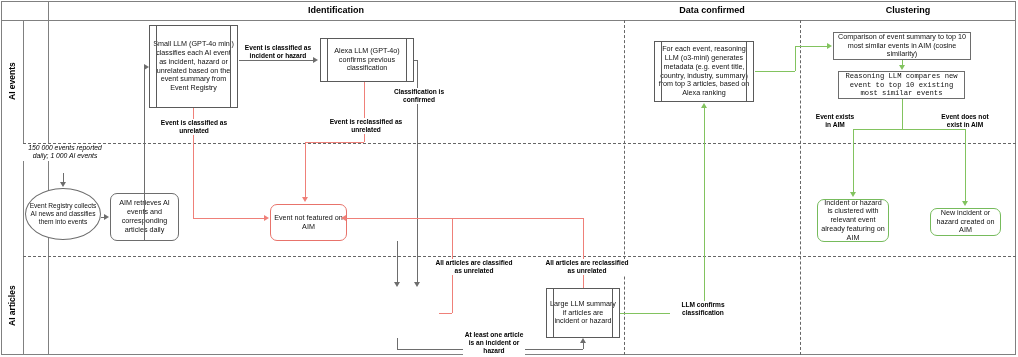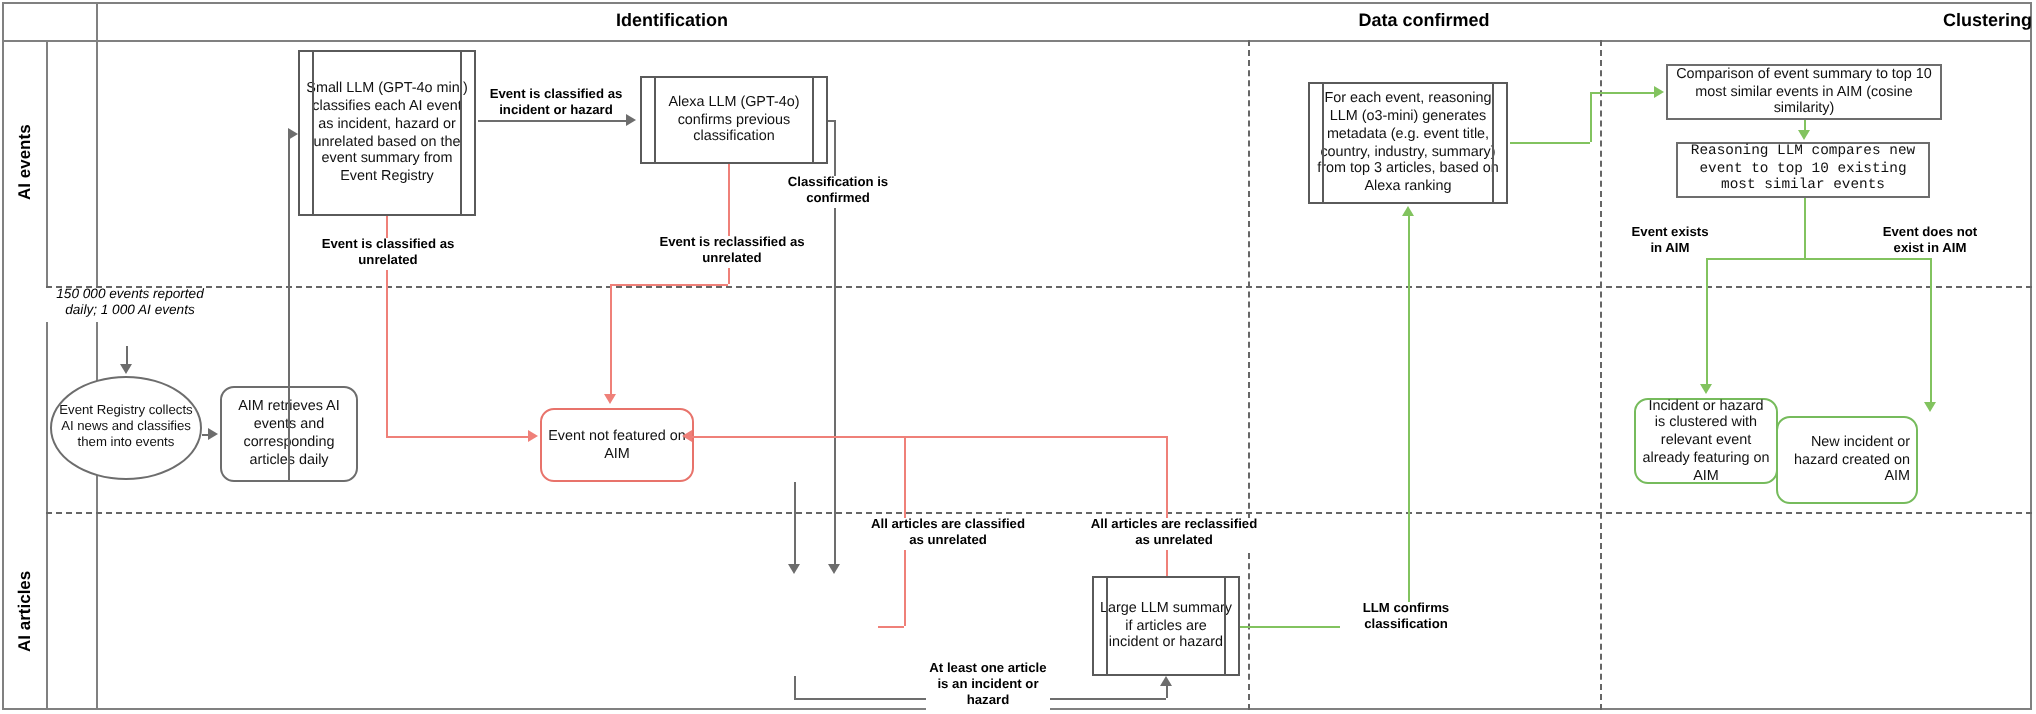--- a/index.html
+++ b/index.html
@@ -72,21 +72,21 @@
 
   <div class="vdash" style="left:624px;top:20px;height:335px;"></div>
   <div class="vdash" style="left:800px;top:20px;height:335px;"></div>
   <div class="hline" style="left:624px;top:20px;width:0;"></div>
 
   <div class="hdash" style="left:23px;top:143px;width:993px;"></div>
   <div class="hdash" style="left:23px;top:256px;width:993px;"></div>
 
   <div class="col-title" style="left:48px;width:576px;">Identification</div>
   <div class="col-title" style="left:624px;width:176px;">Data confirmed</div>
-  <div class="col-title" style="left:800px;width:216px;text-align:right;">Clustering</div>
+  <div class="col-title" style="left:800px;width:216px;">Clustering</div>
 
   <div class="lane-title" style="left:1px;top:20px;width:22px;height:123px;">AI events</div>
   <div class="lane-title" style="left:1px;top:143px;width:22px;height:113px;"></div>
   <div class="lane-title" style="left:1px;top:256px;width:22px;height:99px;">AI articles</div>
 
   <div class="node n-proc" style="left:149px;top:25px;width:89px;height:83px;">Small LLM (GPT-4o mini) classifies each AI event as incident, hazard or unrelated based on the event summary from Event Registry</div>
 
   <div class="node n-proc" style="left:320px;top:38px;width:94px;height:44px;">Alexa LLM (GPT-4o) confirms previous classification</div>
 
   <div class="node n-proc" style="left:654px;top:41px;width:100px;height:61px;">For each event, reasoning LLM (o3-mini) generates metadata (e.g. event title, country, industry, summary) from top 3 articles, based on Alexa ranking</div>
@@ -96,21 +96,21 @@
   <div class="node n-plain" style="left:838px;top:71px;width:127px;height:28px;font-family:Liberation Mono, monospace;">Reasoning LLM compares new event to top 10 existing most similar events</div>
 
   <div class="node n-circle" style="left:25px;top:188px;width:76px;height:52px;font-size:6.6px;">Event Registry collects AI news and classifies them into events</div>
 
   <div class="node n-round" style="left:110px;top:193px;width:69px;height:48px;">AIM retrieves AI events and corresponding articles daily</div>
 
   <div class="node n-round-red" style="left:270px;top:204px;width:77px;height:37px;">Event not featured on AIM</div>
 
   <div class="node n-round-green" style="left:817px;top:199px;width:72px;height:43px;">Incident or hazard is clustered with relevant event already featuring on AIM</div>
 
-  <div class="node n-round-green" style="left:888px;top:208px;width:71px;height:44px;text-align:right;">New incident or hazard created on AIM</div>
+  <div class="node n-round-green" style="left:930px;top:208px;width:71px;height:28px;">New incident or hazard created on AIM</div>
 
 
   <div class="node n-proc" style="left:546px;top:288px;width:74px;height:50px;">Large LLM summary if articles are incident or hazard</div>
 
   <div class="e v g-v" style="left:63px;top:173px;height:10px;"></div>
   <div class="arw arw-d a-down-g" style="left:59.8px;top:182px;"></div>
   <div class="elabel italic" style="left:22px;top:144px;width:84px;">150 000 events reported daily; 1 000 AI events</div>
 
   <div class="e h g-h" style="left:101px;top:217px;width:4px;"></div>
   <div class="arw arw-lr a-right-g" style="left:104px;top:213.8px;"></div>

